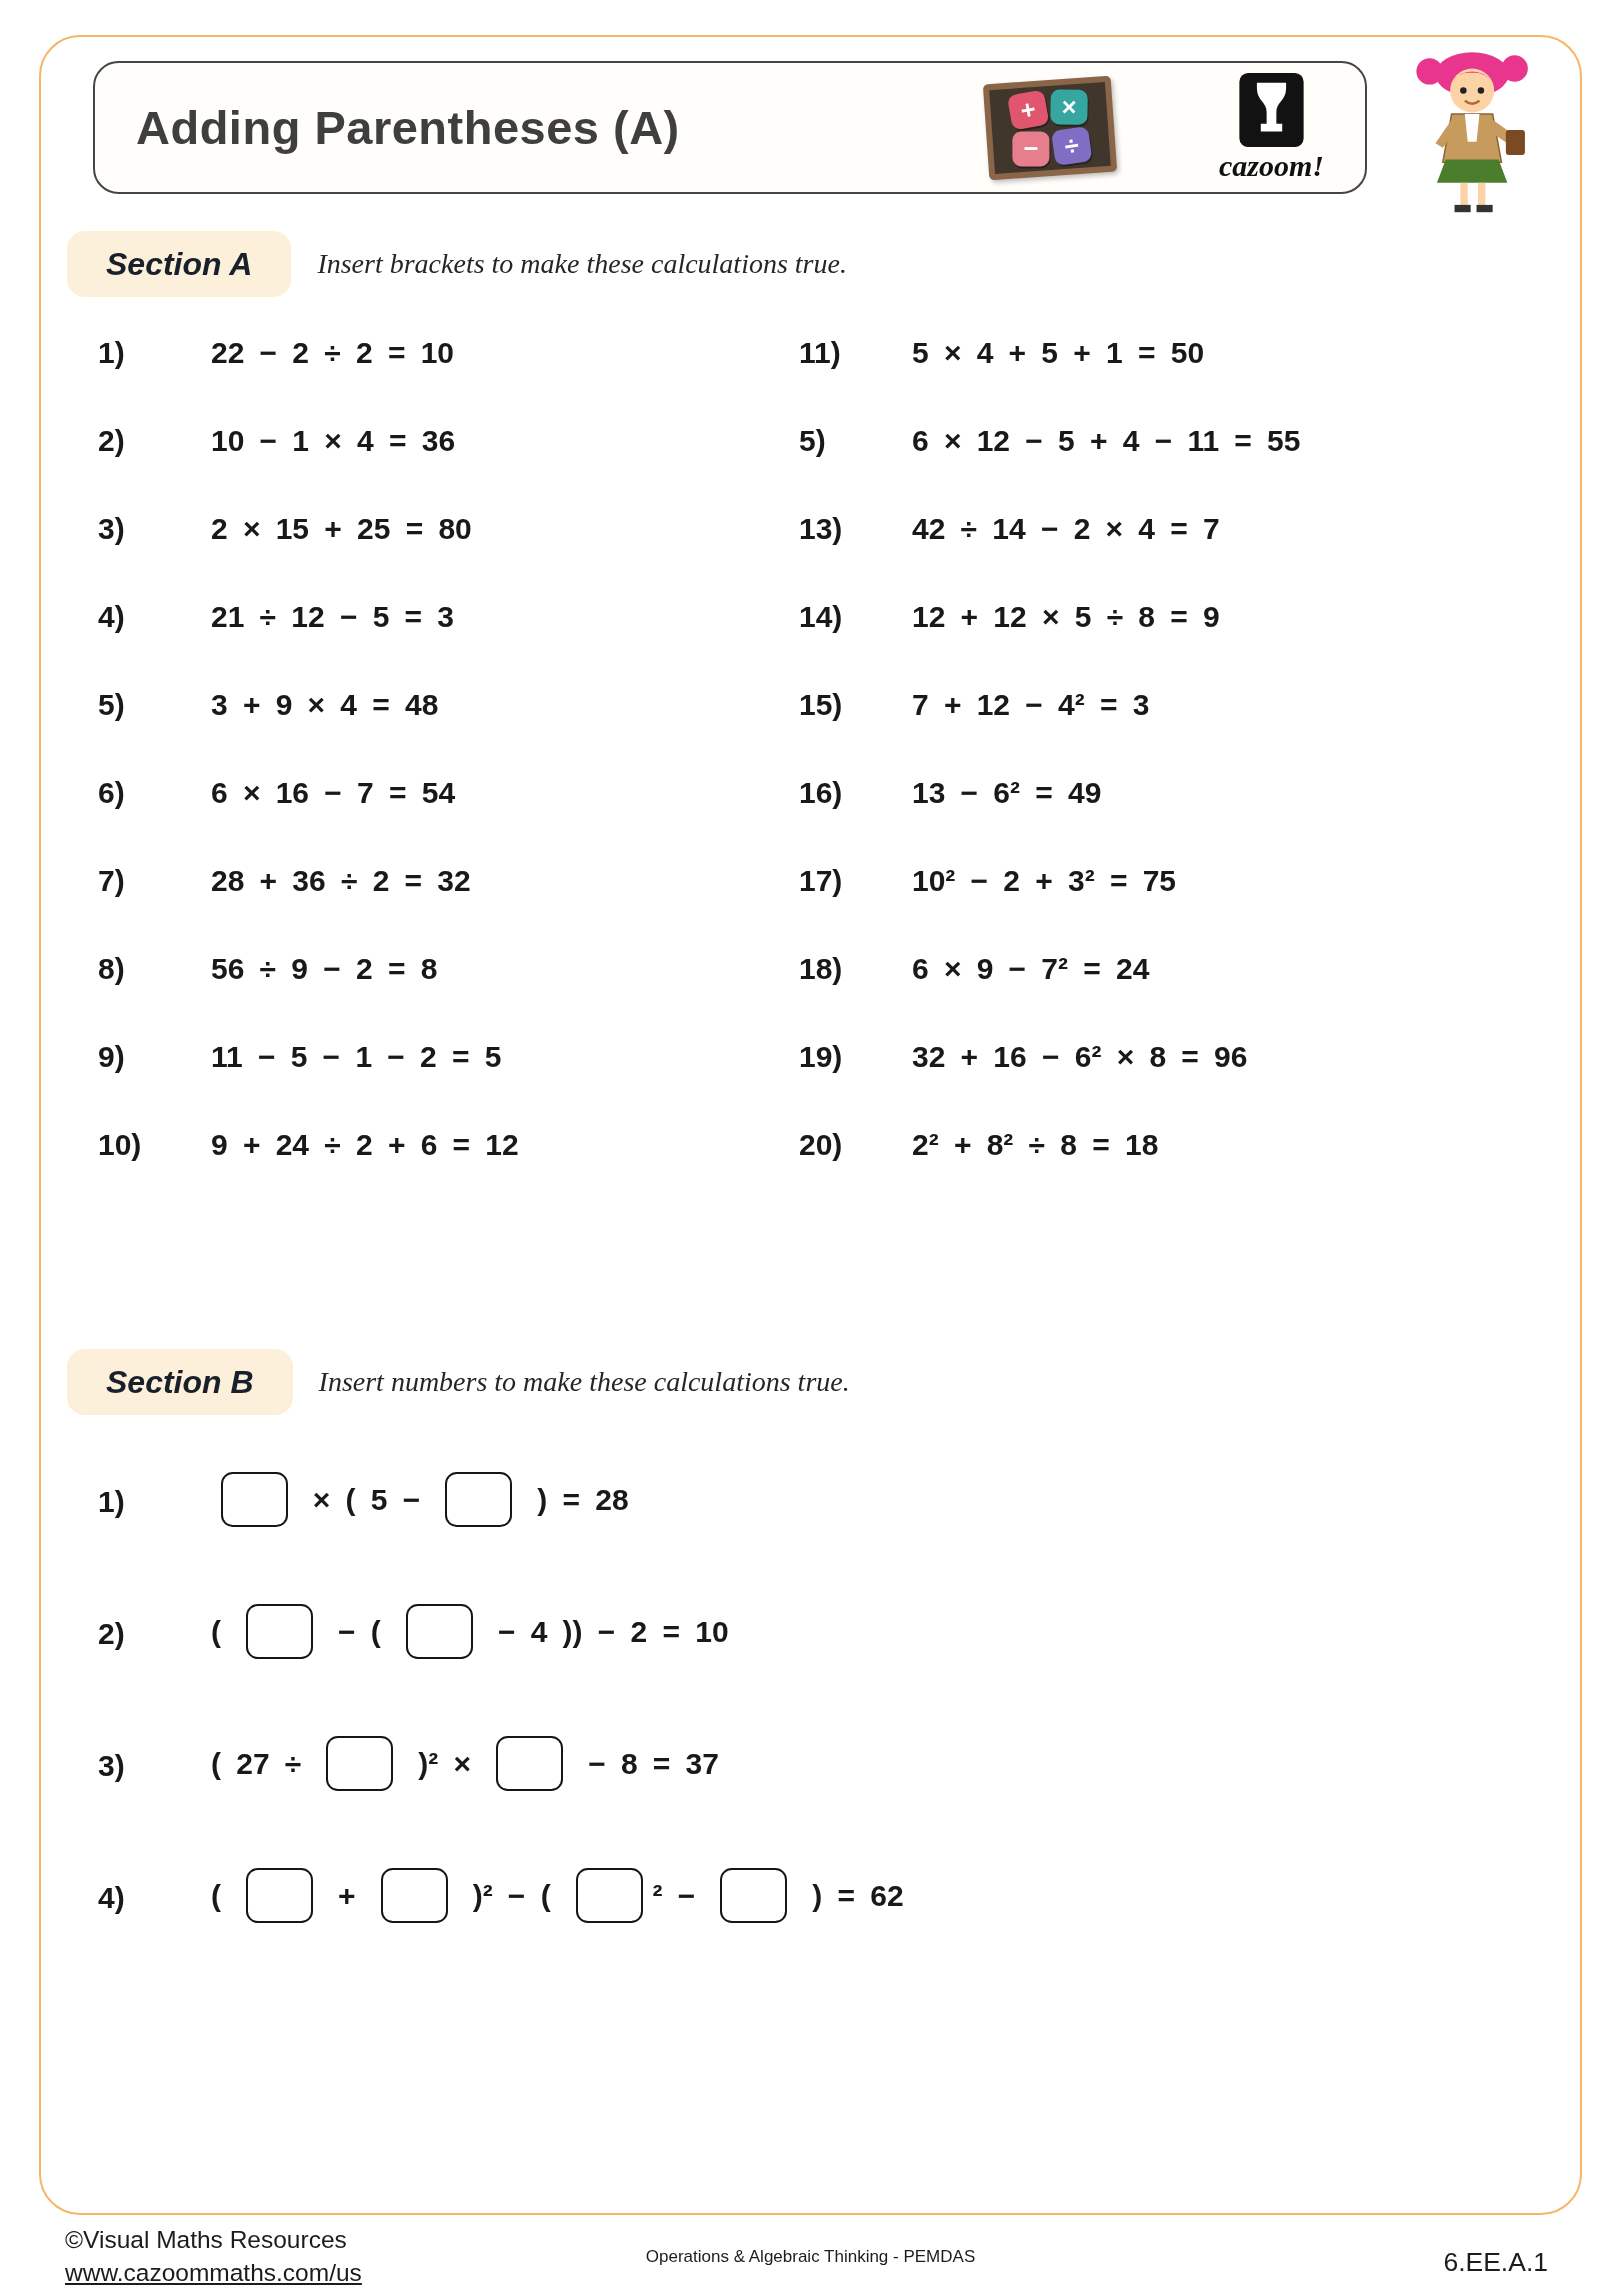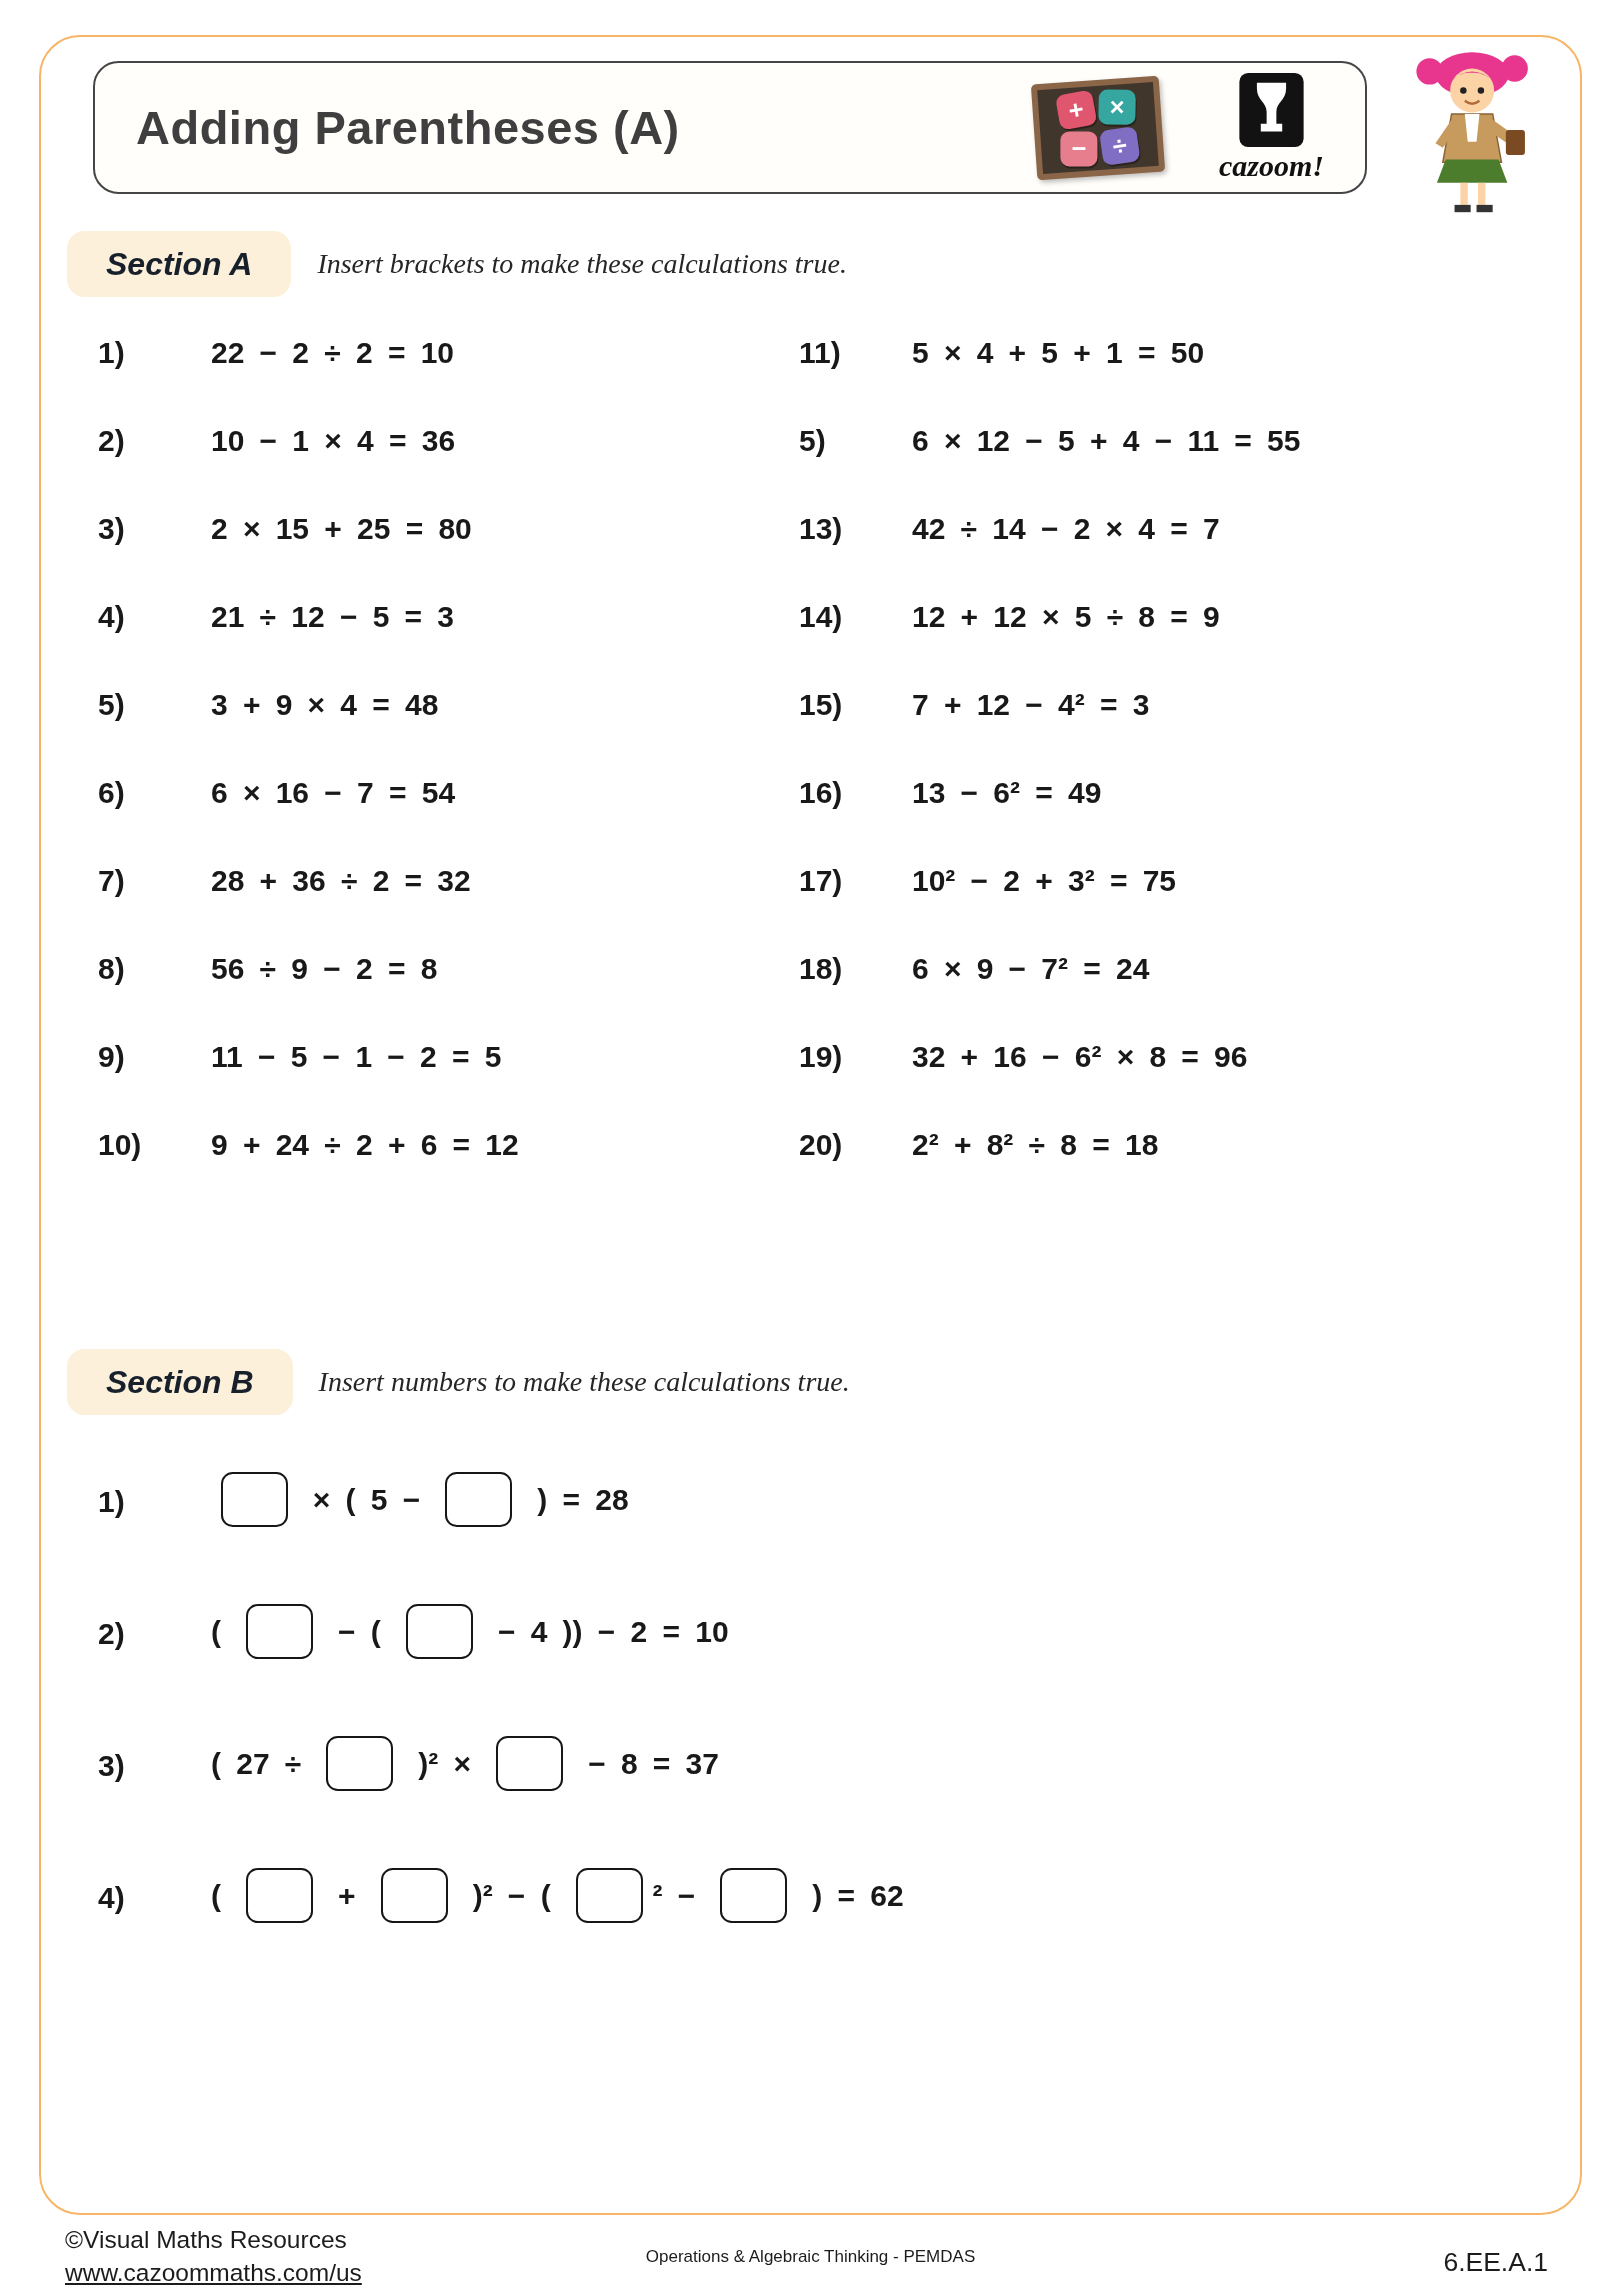--- a/index.html
+++ b/index.html
@@ -23,20 +23,21 @@
   .header-box {
     position: absolute;
     left: 93px; top: 61px;
     width: 1274px; height: 133px;
     background: #fffefb;
     border: 2.9px solid #454545;
     border-radius: 25.5px;
     display: flex;
     align-items: center;
     box-sizing: border-box;
+    gap: 48px;
   }
   .page-title {
     margin: 0 0 0 41px;
     flex: 1;
     font-size: 47px;
     font-weight: bold;
     letter-spacing: 0.5px;
     color: #3f3f3f;
   }
   .chalkboard {

